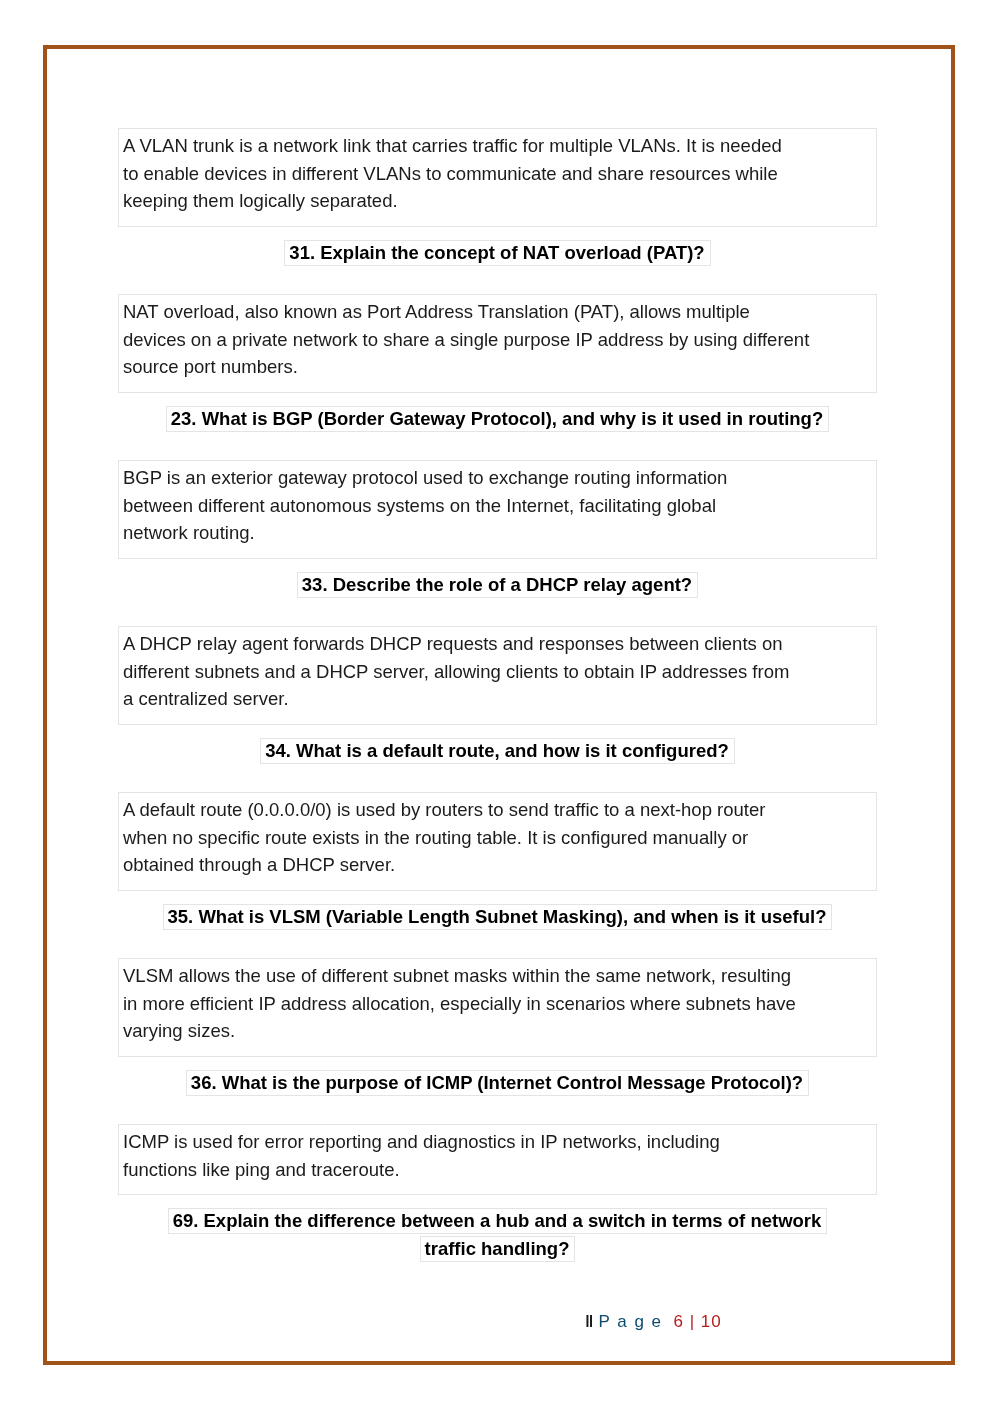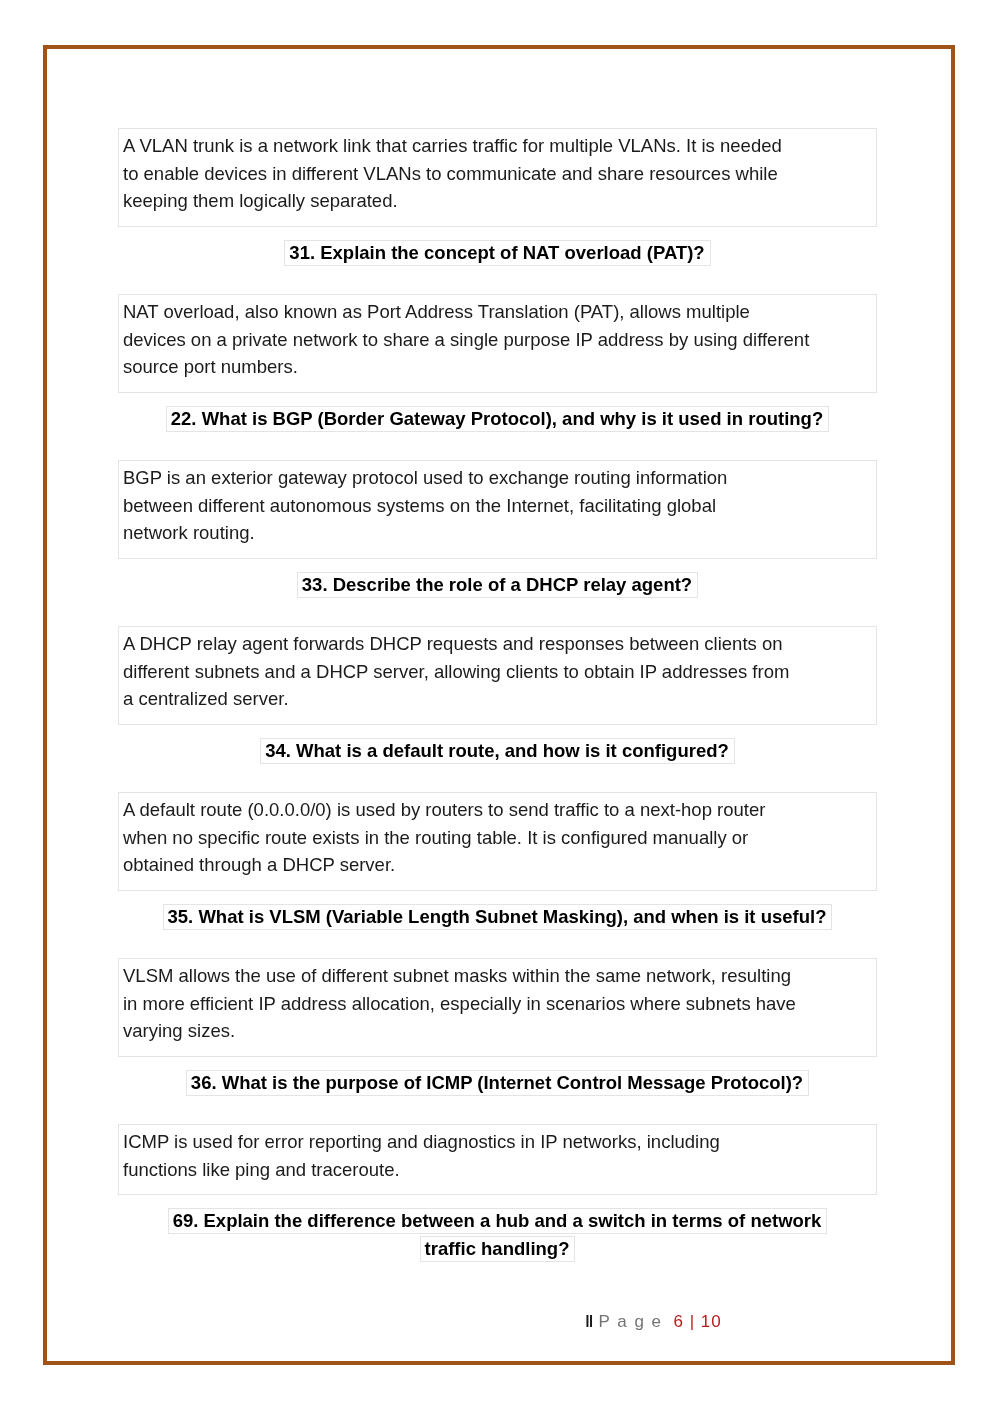--- a/index.html
+++ b/index.html
@@ -61,21 +61,21 @@
     font-size: 17px;
     line-height: 20px;
     white-space: nowrap;
   }
   .footer-marker {
     color: #1a1a1a;
     font-weight: 700;
     letter-spacing: 0px;
   }
   .footer-label {
-    color: #737373;
+    color: #0c4a6e;
     letter-spacing: 1.5px;
     margin-left: 1px;
     margin-top: 18px;
   }
   .footer-value {
     color: #b91c1c;
     letter-spacing: 1px;
     margin-left: 7px;
   }
 </style>
@@ -87,21 +87,21 @@
 
   <div class="document-body">
 
   <div class="block para">A VLAN trunk is a network link that carries traffic for multiple VLANs. It is needed
 to enable devices in different VLANs to communicate and share resources while
 keeping them logically separated.</div>
       <div class="block heading"><span class="h-box">31. Explain the concept of NAT overload (PAT)?</span></div>
       <div class="block para">NAT overload, also known as Port Address Translation (PAT), allows multiple
 devices on a private network to share a single purpose IP address by using different
 source port numbers.</div>
-      <div class="block heading"><span class="h-box">22. What is BGP (Border Gateway Protocol), and why is it used in routing?</span></div>
+      <div class="block heading"><span class="h-box">23. What is BGP (Border Gateway Protocol), and why is it used in routing?</span></div>
       <div class="block para">BGP is an exterior gateway protocol used to exchange routing information
 between different autonomous systems on the Internet, facilitating global
 network routing.</div>
       <div class="block heading"><span class="h-box">33. Describe the role of a DHCP relay agent?</span></div>
       <div class="block para">A DHCP relay agent forwards DHCP requests and responses between clients on
 different subnets and a DHCP server, allowing clients to obtain IP addresses from
 a centralized server.</div>
       <div class="block heading"><span class="h-box">34. What is a default route, and how is it configured?</span></div>
       <div class="block para">A default route (0.0.0.0/0) is used by routers to send traffic to a next-hop router
 when no specific route exists in the routing table. It is configured manually or

